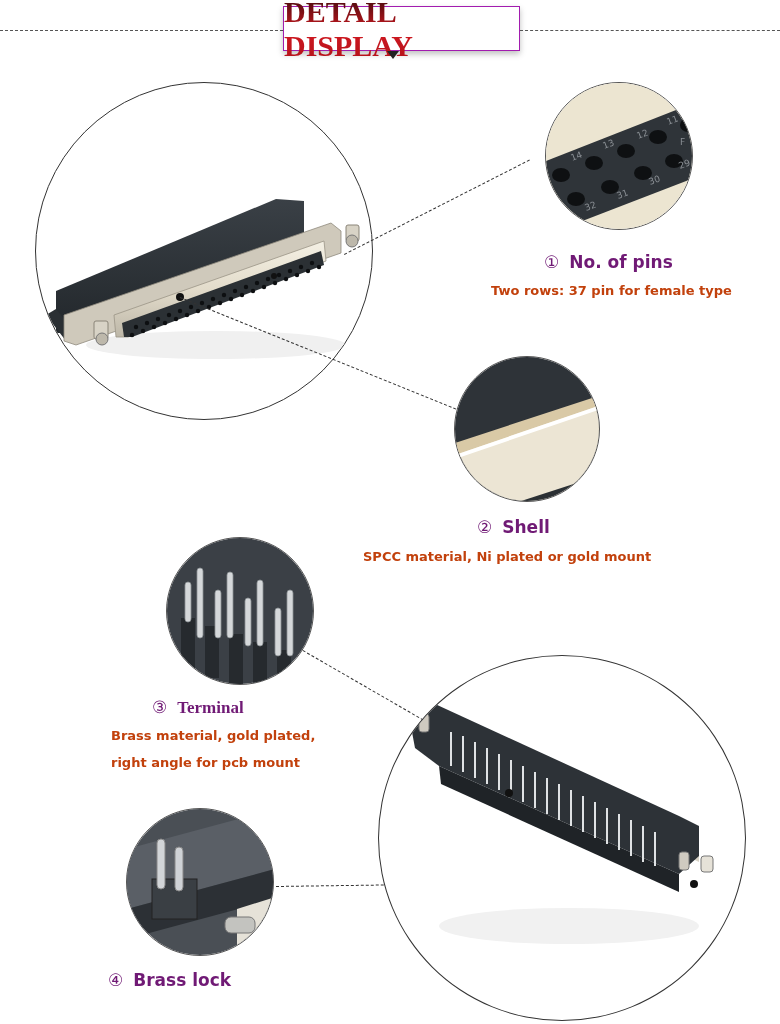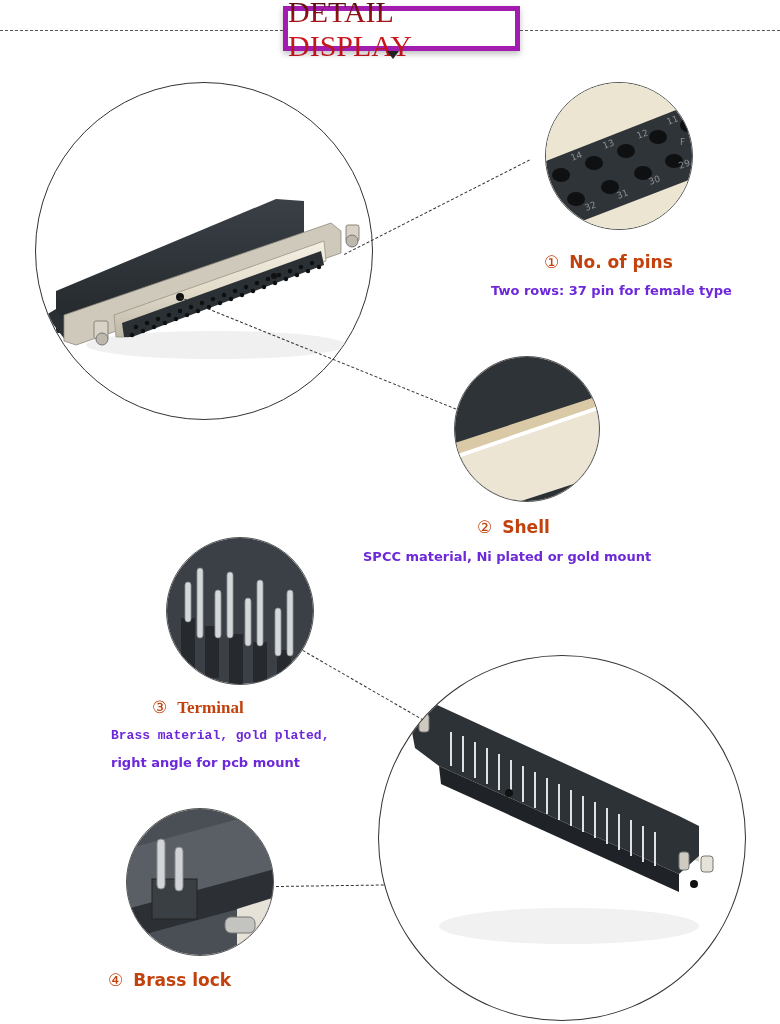--- a/index.html
+++ b/index.html
@@ -3,37 +3,37 @@
 <meta charset="utf-8">
 <style>
   html, body { margin: 0; padding: 0; background: #ffffff; }
   body { width: 780px; height: 1024px; position: relative; overflow: hidden;
          font-family: "DejaVu Sans", sans-serif; color: #222; }
 
   .hdr-line { position: absolute; top: 30px; height: 0; border-top: 1px dashed #555; }
   .hdr-line.left { left: 0; width: 283px; }
   .hdr-line.right { left: 520px; width: 260px; }
   .hdr-box { position: absolute; left: 283px; top: 6px; width: 237px; height: 45px;
-             border: 5px solid #a21caf; box-sizing: border-box; background: #fff;
+             border: 1px solid #a21caf; box-sizing: border-box; background: #fff;
              display: flex; align-items: center; justify-content: center;
-             box-shadow: 0 3px 6px rgba(0,0,0,0.25); }
+             box-shadow: 0 3px 6px rgba(0,0,0,0.25); font-weight: bold; }
   .hdr-title { font-family: "Liberation Serif", serif; font-size: 30px; letter-spacing: 0px;
                color: #c8141e; background: linear-gradient(#3a0a0c 0%, #d01820 55%, #b0121a 100%);
                -webkit-background-clip: text; background-clip: text; -webkit-text-fill-color: transparent; }
   .hdr-caret { position: absolute; left: 387px; top: 51px; width: 0; height: 0;
                border-left: 6px solid transparent; border-right: 6px solid transparent;
                border-top: 8px solid #222; }
 
   .circle { position: absolute; border-radius: 50%; border: 1px solid #333; overflow: hidden; box-sizing: border-box; background: #fff; }
   .dash { position: absolute; height: 0; border-top: 1px dashed #333; transform-origin: 0 0; }
   .dot { position: absolute; width: 8px; height: 8px; border-radius: 50%; background: #111; }
 
-  .lbl-title { position: absolute; font-weight: bold; font-size: 17px; color: #c2410c; white-space: nowrap; }
+  .lbl-title { position: absolute; font-weight: bold; font-size: 17px; color: #701a75; white-space: nowrap; }
   .lbl-title .num { font-weight: normal; margin-right: 10px; }
-  .lbl-desc { position: absolute; font-weight: bold; font-size: 13px; color: #6d28d9; white-space: nowrap; line-height: 28px; }
+  .lbl-desc { position: absolute; font-weight: bold; font-size: 13px; color: #c2410c; white-space: nowrap; line-height: 28px; }
 
   svg { display: block; }
 </style>
 </head>
 <body>
 
 <div class="hdr-line left"></div>
 <div class="hdr-box">
   <span class="hdr-title">DETAIL DISPLAY</span>
 </div>
@@ -181,21 +181,21 @@
       <rect x="90" y="42" width="6" height="66" rx="3"></rect>
         <rect x="78" y="60" width="6" height="48" rx="3"></rect>
       <rect x="120" y="52" width="6" height="66" rx="3"></rect>
         <rect x="108" y="70" width="6" height="48" rx="3"></rect>
     </g>
   </svg>
 </div>
 <div class="lbl-title" style="left:152px; top:697px;font-family:Liberation Serif, serif;">
   <span class="num">③</span><span>Terminal</span>
 </div>
-<div class="lbl-desc" style="left:111px; top:722px;font-family:Liberation Mono, monospace;">Brass material, gold plated,</div>
+<div class="lbl-desc" style="left:111px; top:722px;">Brass material, gold plated,</div>
 <div class="lbl-desc" style="left:111px; top:749px;">right angle for pcb mount</div>
 
 <div class="circle" style="left:378px; top:655px; width:368px; height:366px;">
   <svg width="368" height="366" viewBox="0 0 368 366">
     <ellipse cx="190" cy="270" rx="130" ry="18" fill="#f1f1f1"></ellipse>
 
     <polygon points="120,88 320,180 320,206 120,112" fill="#d8d3c6"></polygon>
 
     <polygon points="30,60 56,48 300,160 320,170 320,200 300,218 60,110 36,92" fill="#2d3237"></polygon>
     <polygon points="60,110 300,218 300,236 62,128" fill="#1f2327"></polygon>

